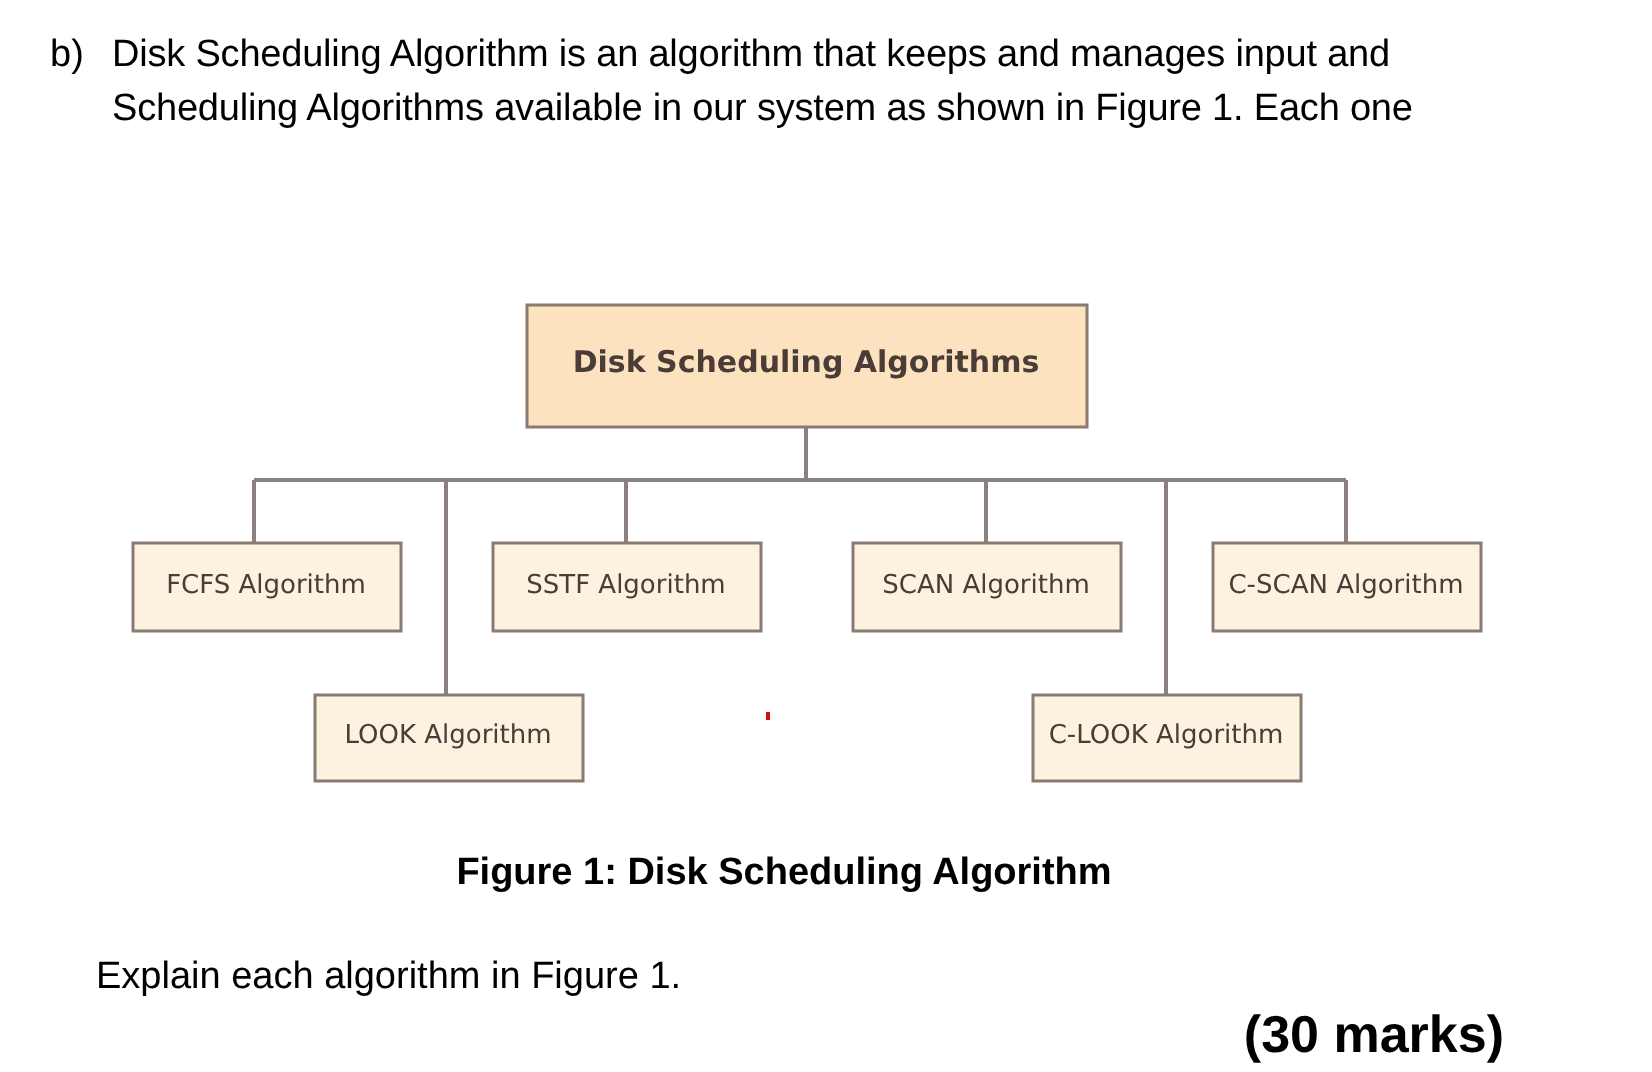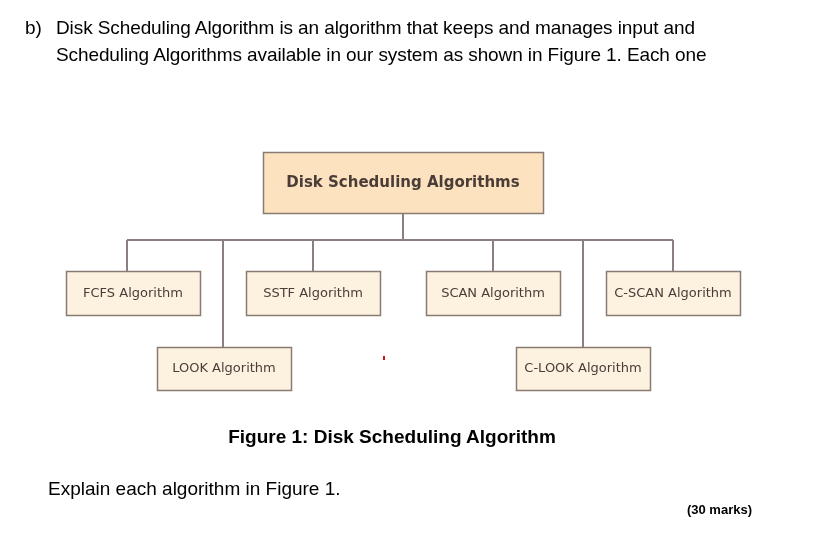--- a/index.html
+++ b/index.html
@@ -9,21 +9,21 @@
   .q-para span { display: block; white-space: nowrap; }
   svg.diagram { position: absolute; left: 0; top: 0; }
   .node rect.root { fill: #fde2c0; stroke: #8a7b72; stroke-width: 1.5; }
   .node rect.leaf { fill: #fdf1e0; stroke: #8a7b72; stroke-width: 1.5; }
   .node text { font-family: "DejaVu Sans", sans-serif; fill: #4a3d38; dominant-baseline: middle; text-anchor: middle; }
   .node text.root-text { font-size: 15px; font-weight: bold; }
   .node text.leaf-text { font-size: 13px; }
   .conn { stroke: #8a8080; stroke-width: 2; fill: none; }
   .caption { position: absolute; left: 0; width: 784px; top: 426px; text-align: center; font-size: 19px; font-weight: bold; }
   .instruction { position: absolute; left: 32px; top: 478px; font-size: 19px; margin-left: 16px; }
-  .marks { position: absolute; right: 74px; top: 502px; font-size: 13px; font-weight: bold; }
+  .marks { position: absolute; right: 74px; top: 502px; font-size: 26px; font-weight: bold; }
 </style>
 </head>
 <body>
 
 <div class="q-label">b)</div>
 <div class="q-para">
   <span>Disk Scheduling Algorithm is an algorithm that keeps and manages input and</span>
   <span>Scheduling Algorithms available in our system as shown in Figure 1. Each one</span>
 </div>
 

